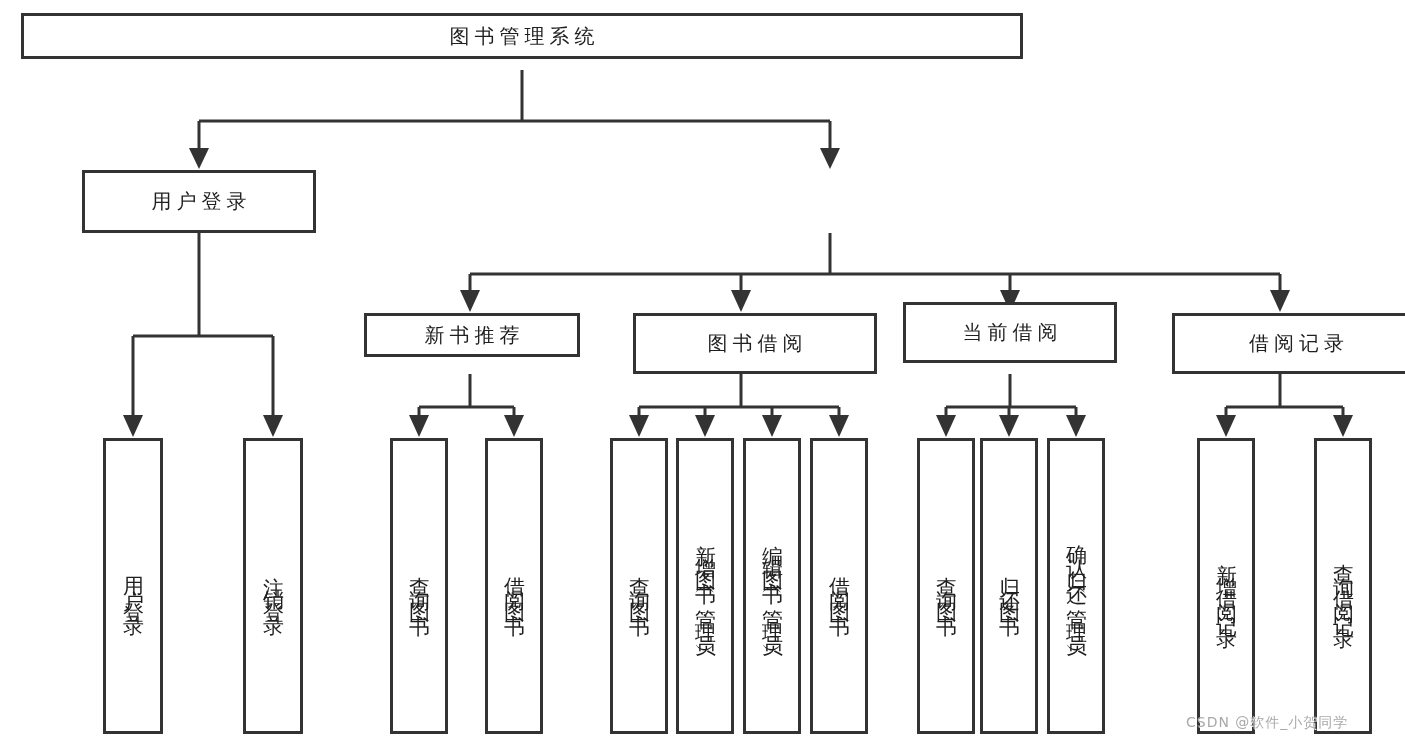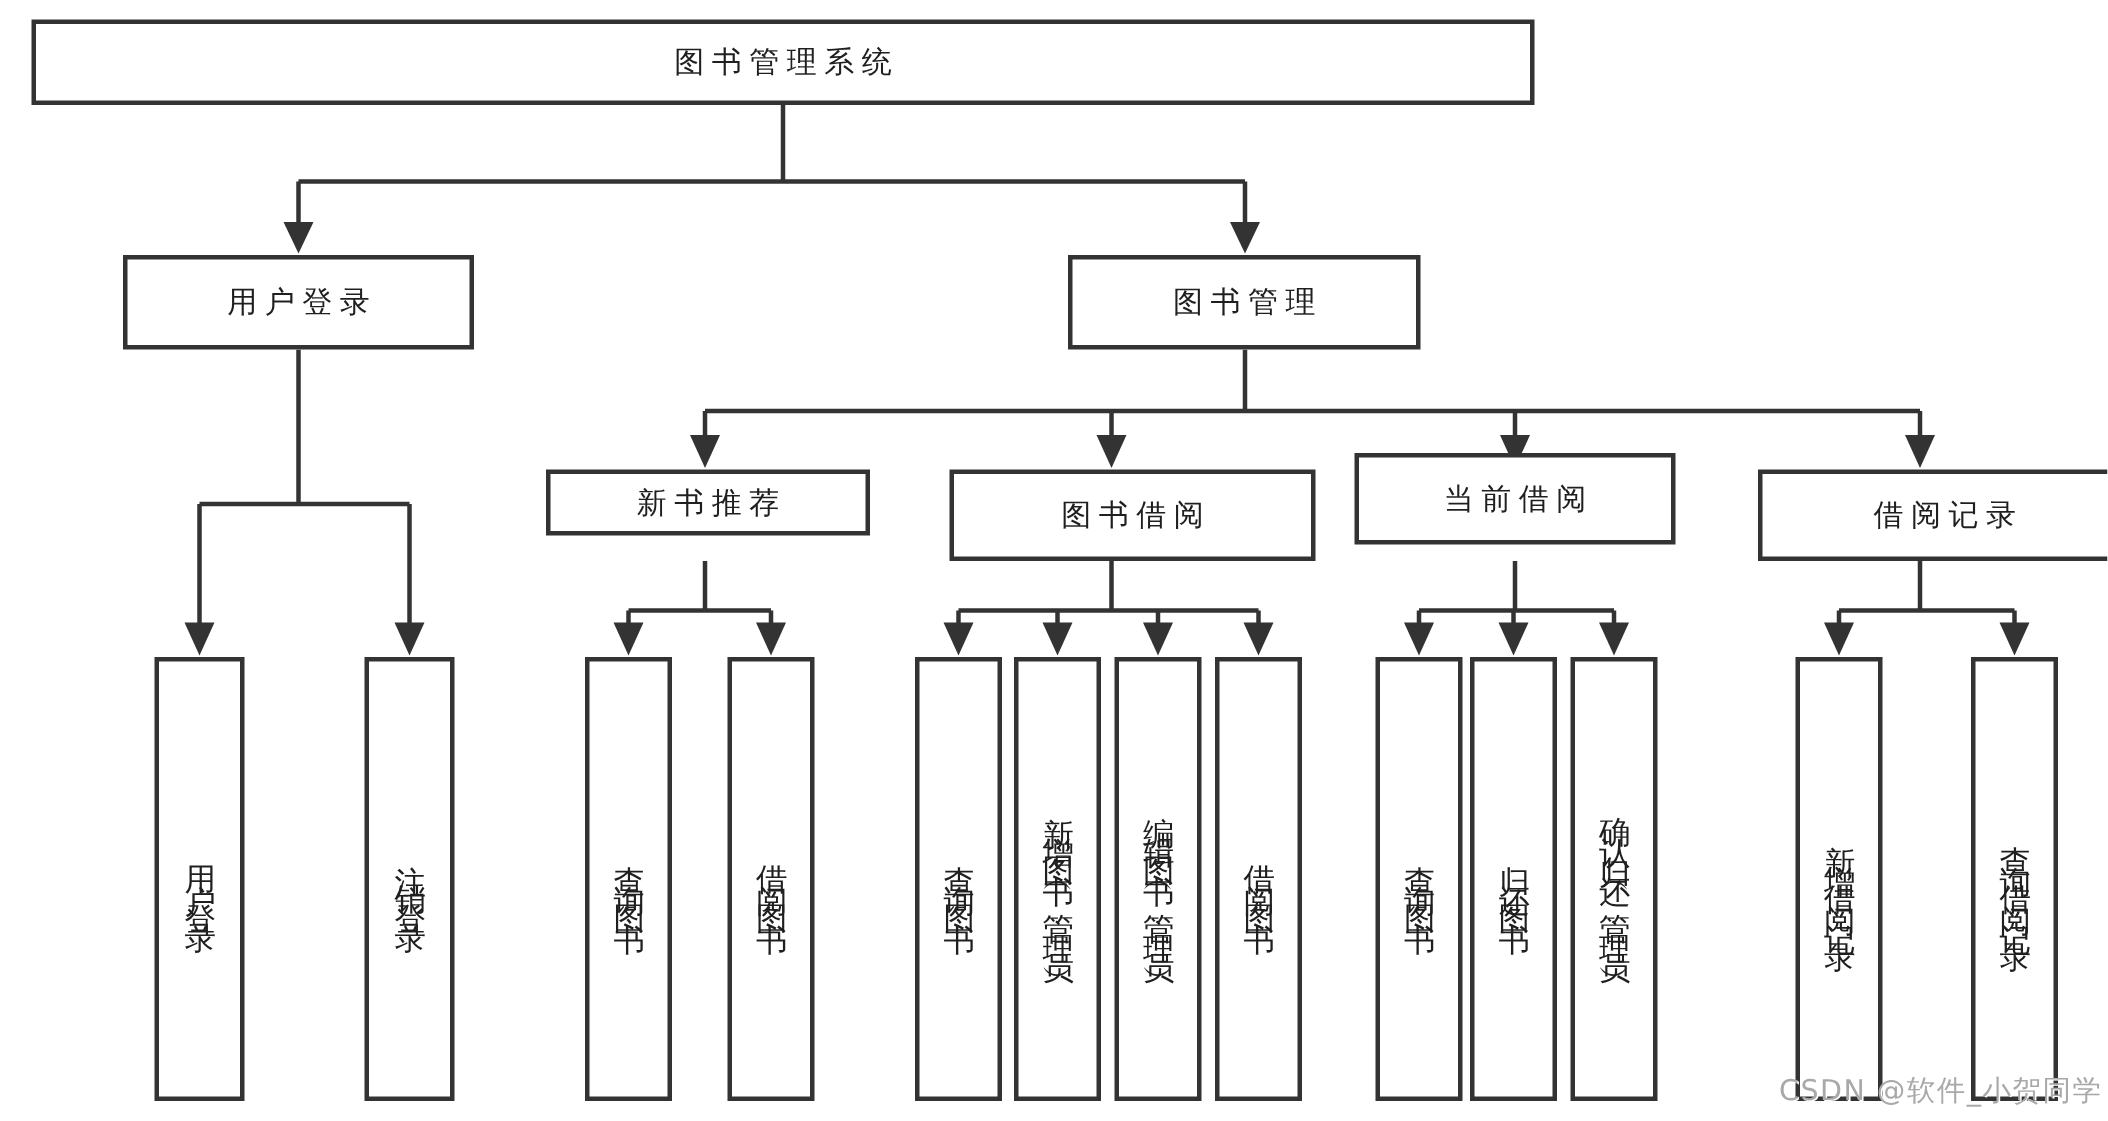--- a/index.html
+++ b/index.html
@@ -37,21 +37,21 @@
     text-orientation: mixed;
     font-size: 21px;
     line-height: 1.1;
     letter-spacing: 13px;
     white-space: nowrap;
   }
   .watermark {
     position: absolute;
     left: 1186px;
     top: 714px;
-    font-size: 19px;
+    font-size: 14px;
     letter-spacing: 1px;
     color: #a9a9a9;
     white-space: nowrap;
     z-index: 5;
     text-shadow: 1px 1px 0 #ffffff;
   }
 </style>
 </head>
 <body>
 
@@ -123,30 +123,27 @@
 
       <polygon points="936,415 956,415 946,437"></polygon>
       <polygon points="999,415 1019,415 1009,437"></polygon>
       <polygon points="1066,415 1086,415 1076,437"></polygon>
 
       <polygon points="1216,415 1236,415 1226,437"></polygon>
       <polygon points="1333,415 1353,415 1343,437"></polygon>
     </g>
   </svg>
 
-  <div class="box" style="left:21px; top:13px; width:1002px; height:57px">
+  <div class="box" style="left:21px; top:13px; width:1002px; height:46px">
     <span class="hlabel">图书管理系统</span>
   </div>
 
   <div class="box" style="left:82px; top:170px; width:234px; height:63px">
     <span class="hlabel">用户登录</span>
   </div>
-  <div class="box" style="left:712px; top:170px; width:235px; height:63px">
-    <span class="hlabel">图书管理</span>
-  </div>
 
   <div class="box" style="left:364px; top:313px; width:216px; height:44px">
     <span class="hlabel">新书推荐</span>
   </div>
   <div class="box" style="left:633px; top:313px; width:244px; height:61px">
     <span class="hlabel">图书借阅</span>
   </div>
   <div class="box" style="left:903px; top:302px; width:214px; height:61px">
     <span class="hlabel">当前借阅</span>
   </div>

